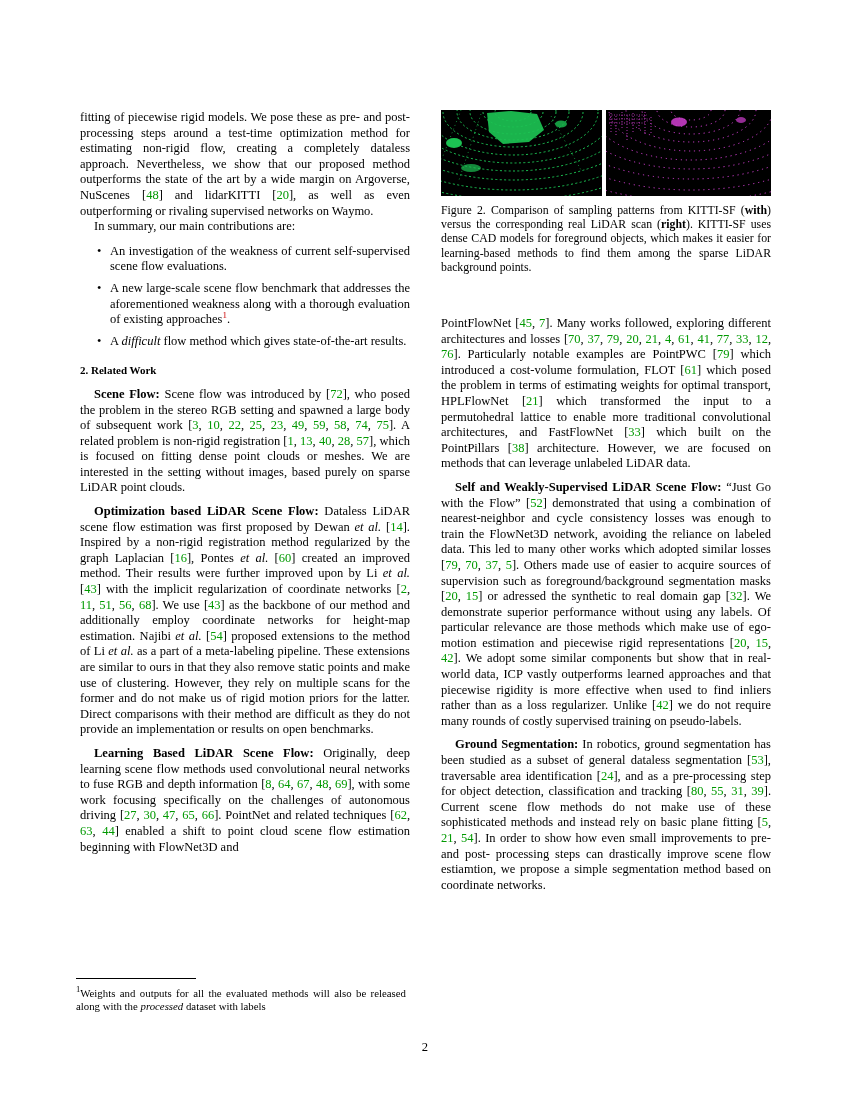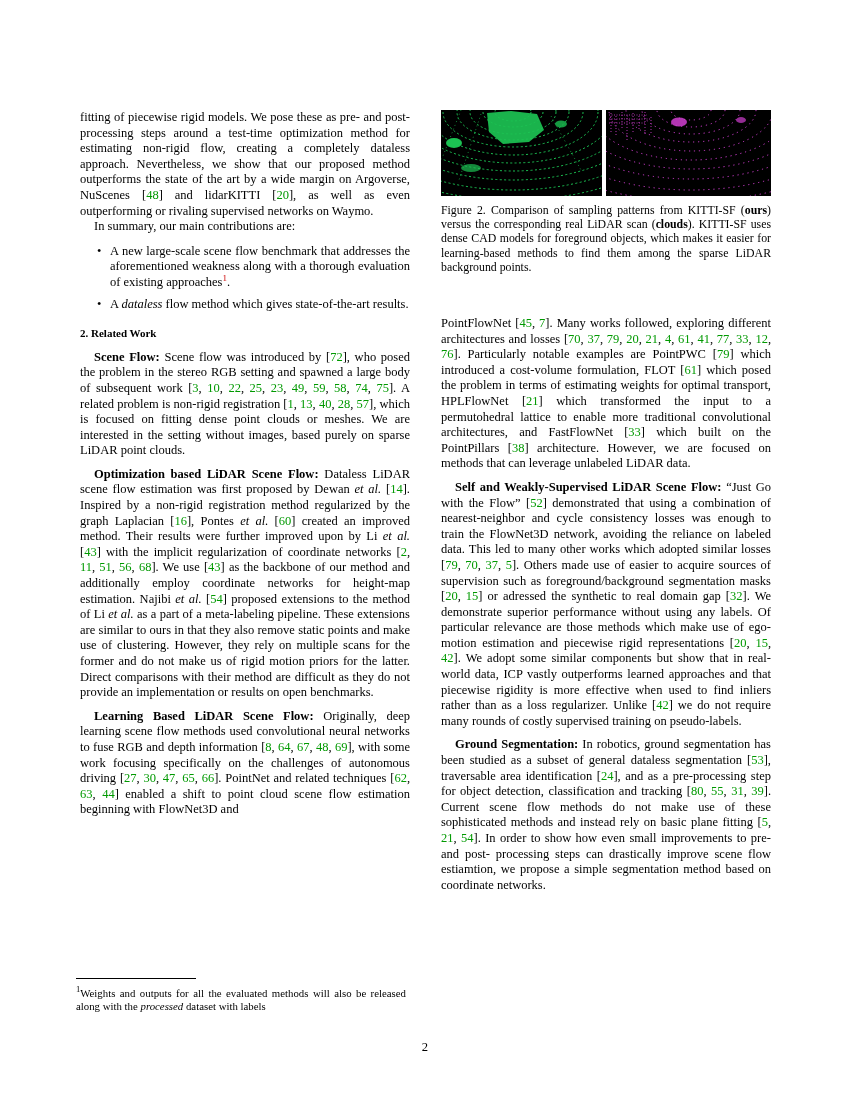--- a/index.html
+++ b/index.html
@@ -60,22 +60,23 @@
 </style>
 </head>
 <body>
 
 <div>
 
   <div class="col col-left" id="col-left">
       <p class="para">fitting of piecewise rigid models. We pose these as pre- and post-processing steps around a test-time optimization method for estimating non-rigid flow, creating a completely dataless approach. Nevertheless, we show that our proposed method outperforms the state of the art by a wide margin on Argoverse, NuScenes [<span class="cite">48</span>] and lidarKITTI [<span class="cite">20</span>], as well as even outperforming or rivaling supervised networks on Waymo.</p>
       <p class="para indent">In summary, our main contributions are:</p>
       <ul class="bullets">
+        <li>An investigation of the weakness of current self-supervised scene flow evaluations.</li>
         <li>A new large-scale scene flow benchmark that addresses the aforementioned weakness along with a thorough evaluation of existing approaches<sup class="fnmark">1</sup>.</li>
-        <li>A <i>dataless</i> flow method which gives state-of-the-art results.</li>
+        <li>A <i>difficult</i> flow method which gives state-of-the-art results.</li>
       </ul>
       <h2 class="section-heading">2. Related Work</h2>
       <p class="para indent lead-para"><b class="lead">Scene Flow:</b> Scene flow was introduced by [<span class="cite">72</span>], who posed the problem in the stereo RGB setting and spawned a large body of subsequent work [<span class="cite">3</span>, <span class="cite">10</span>, <span class="cite">22</span>, <span class="cite">25</span>, <span class="cite">23</span>, <span class="cite">49</span>, <span class="cite">59</span>, <span class="cite">58</span>, <span class="cite">74</span>, <span class="cite">75</span>]. A related problem is non-rigid registration [<span class="cite">1</span>, <span class="cite">13</span>, <span class="cite">40</span>, <span class="cite">28</span>, <span class="cite">57</span>], which is focused on fitting dense point clouds or meshes. We are interested in the setting without images, based purely on sparse LiDAR point clouds.</p>
       <p class="para indent lead-para"><b class="lead">Optimization based LiDAR Scene Flow:</b> Dataless LiDAR scene flow estimation was first proposed by Dewan <i>et al.</i> [<span class="cite">14</span>]. Inspired by a non-rigid registration method regularized by the graph Laplacian [<span class="cite">16</span>], Pontes <i>et al.</i> [<span class="cite">60</span>] created an improved method. Their results were further improved upon by Li <i>et al.</i> [<span class="cite">43</span>] with the implicit regularization of coordinate networks [<span class="cite">2</span>, <span class="cite">11</span>, <span class="cite">51</span>, <span class="cite">56</span>, <span class="cite">68</span>]. We use [<span class="cite">43</span>] as the backbone of our method and additionally employ coordinate networks for height-map estimation. Najibi <i>et al.</i> [<span class="cite">54</span>] proposed extensions to the method of Li <i>et al.</i> as a part of a meta-labeling pipeline. These extensions are similar to ours in that they also remove static points and make use of clustering. However, they rely on multiple scans for the former and do not make us of rigid motion priors for the latter. Direct comparisons with their method are difficult as they do not provide an implementation or results on open benchmarks.</p>
       <p class="para indent lead-para"><b class="lead">Learning Based LiDAR Scene Flow:</b> Originally, deep learning scene flow methods used convolutional neural networks to fuse RGB and depth information [<span class="cite">8</span>, <span class="cite">64</span>, <span class="cite">67</span>, <span class="cite">48</span>, <span class="cite">69</span>], with some work focusing specifically on the challenges of autonomous driving [<span class="cite">27</span>, <span class="cite">30</span>, <span class="cite">47</span>, <span class="cite">65</span>, <span class="cite">66</span>]. PointNet and related techniques [<span class="cite">62</span>, <span class="cite">63</span>, <span class="cite">44</span>] enabled a shift to point cloud scene flow estimation beginning with FlowNet3D and</p>
     </div>
 
   <div class="col col-right">
     <figure>
       <div class="fig-image">
@@ -147,21 +148,21 @@
               <path d="M168,9 L210,9"></path>
               <path d="M168,13 L204,13"></path>
             </g>
             <g class="gRf" stroke="none">
               <ellipse cx="238" cy="12" rx="8" ry="4.5" opacity="0.85"></ellipse>
               <ellipse cx="300" cy="10" rx="5" ry="3" opacity="0.7"></ellipse>
             </g>
           </g>
         </svg>
       </div>
-      <figcaption>Figure 2. Comparison of sampling patterns from KITTI-SF (<b>ours</b>) versus the corresponding real LiDAR scan (<b>clouds</b>). KITTI-SF uses dense CAD models for foreground objects, which makes it easier for learning-based methods to find them among the sparse LiDAR background points.</figcaption>
+      <figcaption>Figure 2. Comparison of sampling patterns from KITTI-SF (<b>with</b>) versus the corresponding real LiDAR scan (<b>right</b>). KITTI-SF uses dense CAD models for foreground objects, which makes it easier for learning-based methods to find them among the sparse LiDAR background points.</figcaption>
     </figure>
     <div id="right-blocks">
         <p class="para">PointFlowNet [<span class="cite">45</span>, <span class="cite">7</span>]. Many works followed, exploring different architectures and losses [<span class="cite">70</span>, <span class="cite">37</span>, <span class="cite">79</span>, <span class="cite">20</span>, <span class="cite">21</span>, <span class="cite">4</span>, <span class="cite">61</span>, <span class="cite">41</span>, <span class="cite">77</span>, <span class="cite">33</span>, <span class="cite">12</span>, <span class="cite">76</span>]. Particularly notable examples are PointPWC [<span class="cite">79</span>] which introduced a cost-volume formulation, FLOT [<span class="cite">61</span>] which posed the problem in terms of estimating weights for optimal transport, HPLFlowNet [<span class="cite">21</span>] which transformed the input to a permutohedral lattice to enable more traditional convolutional architectures, and FastFlowNet [<span class="cite">33</span>] which built on the PointPillars [<span class="cite">38</span>] architecture. However, we are focused on methods that can leverage unlabeled LiDAR data.</p>
         <p class="para indent lead-para"><b class="lead">Self and Weakly-Supervised LiDAR Scene Flow:</b> “Just Go with the Flow” [<span class="cite">52</span>] demonstrated that using a combination of nearest-neighbor and cycle consistency losses was enough to train the FlowNet3D network, avoiding the reliance on labeled data. This led to many other works which adopted similar losses [<span class="cite">79</span>, <span class="cite">70</span>, <span class="cite">37</span>, <span class="cite">5</span>]. Others made use of easier to acquire sources of supervision such as foreground/background segmentation masks [<span class="cite">20</span>, <span class="cite">15</span>] or adressed the synthetic to real domain gap [<span class="cite">32</span>]. We demonstrate superior performance without using any labels. Of particular relevance are those methods which make use of ego-motion estimation and piecewise rigid representations [<span class="cite">20</span>, <span class="cite">15</span>, <span class="cite">42</span>]. We adopt some similar components but show that in real-world data, ICP vastly outperforms learned approaches and that piecewise rigidity is more effective when used to find inliers rather than as a loss regularizer. Unlike [<span class="cite">42</span>] we do not require many rounds of costly supervised training on pseudo-labels.</p>
         <p class="para indent lead-para"><b class="lead">Ground Segmentation:</b> In robotics, ground segmentation has been studied as a subset of general dataless segmentation [<span class="cite">53</span>], traversable area identification [<span class="cite">24</span>], and as a pre-processing step for object detection, classification and tracking [<span class="cite">80</span>, <span class="cite">55</span>, <span class="cite">31</span>, <span class="cite">39</span>]. Current scene flow methods do not make use of these sophisticated methods and instead rely on basic plane fitting [<span class="cite">5</span>, <span class="cite">21</span>, <span class="cite">54</span>]. In order to show how even small improvements to pre- and post- processing steps can drastically improve scene flow estiamtion, we propose a simple segmentation method based on coordinate networks.</p>
       </div>
   </div>
 
   <div class="footnote">
     <div class="rule"></div>

